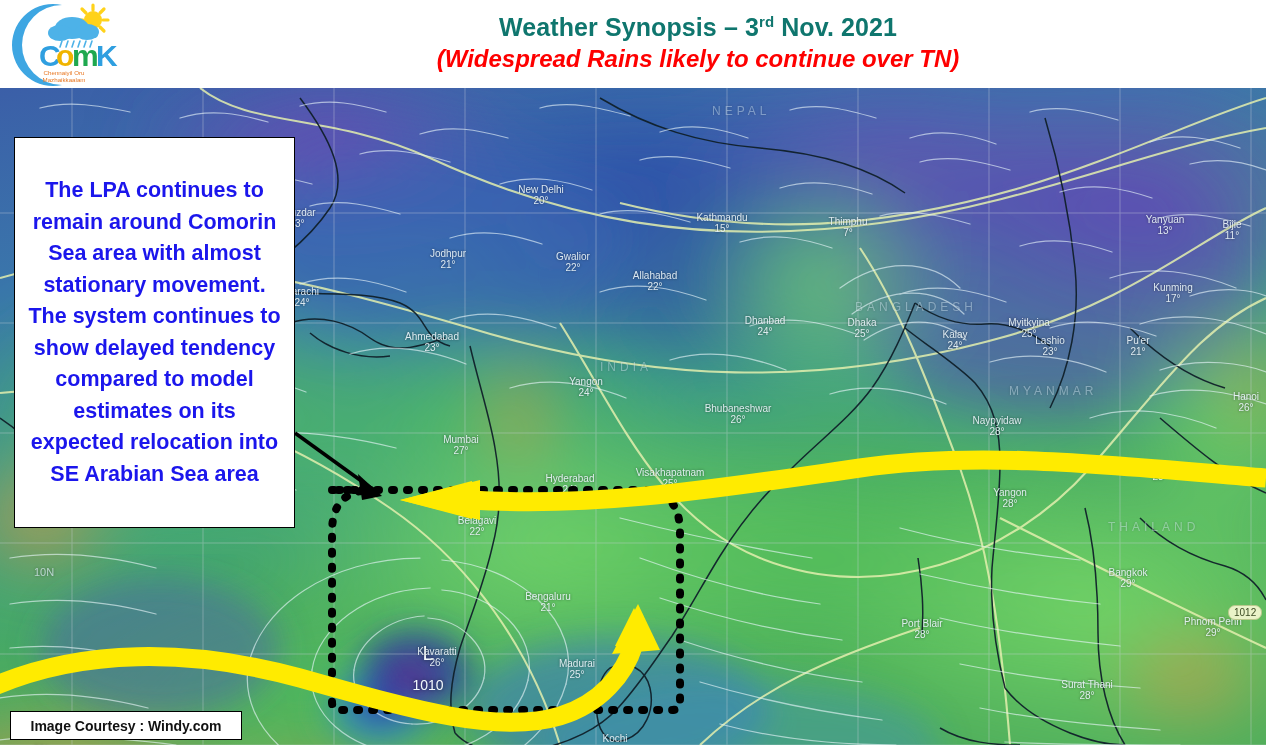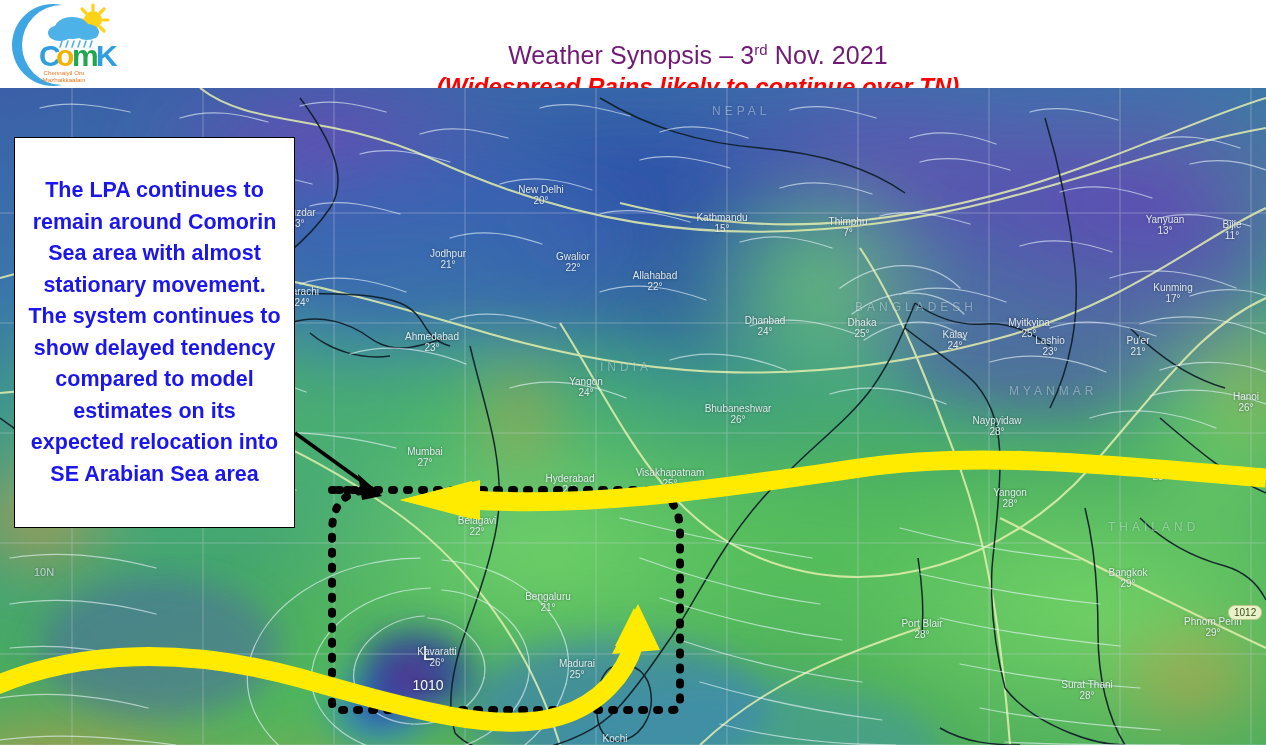--- a/index.html
+++ b/index.html
@@ -4,21 +4,21 @@
 <style>
   html,body{margin:0;padding:0;background:#fff;}
   body{width:1266px;height:745px;overflow:hidden;font-family:"Liberation Sans",sans-serif;}
 
   #page{position:relative;width:1266px;height:745px;overflow:hidden;background:#fff;}
 
   
   #header{position:absolute;left:0;top:0;width:1266px;height:88px;background:#ffffff;}
   #logo{position:absolute;left:6px;top:2px;width:118px;height:86px;}
   #title-wrap{position:absolute;left:130px;top:6px;width:1136px;text-align:center;}
-  #main-title{font-size:25px;font-weight:normal;color:#701a75;letter-spacing:.1px;line-height:31px;white-space:nowrap;margin-top:28px;}
+  #main-title{font-size:25px;font-weight:bold;color:#0f766e;letter-spacing:.1px;line-height:31px;white-space:nowrap;}
   #main-title .sup{font-size:15px;vertical-align:super;}
   #sub-title{font-size:24px;font-weight:bold;font-style:italic;color:#fe0000;line-height:30px;white-space:nowrap;margin-top:1px;}
 
   
   #map{position:absolute;left:0;top:88px;width:1266px;height:657px;overflow:hidden;
        background:#2a6f8e;}
   #map-canvas{position:absolute;left:0;top:0;width:1266px;height:657px;}
 
   .mlabel{position:absolute;color:#e8f2f7;font-family:"Liberation Sans",sans-serif;
           font-size:10px;line-height:11px;text-align:center;white-space:nowrap;
@@ -385,21 +385,21 @@
         <div class="mlabel" style="left: 1120px; top: 126px; width: 90px;"><span>Yanyuan</span><span class="t">13°</span></div>
         <div class="mlabel" style="left: 1187px; top: 131px; width: 90px;"><span>Bijie</span><span class="t">11°</span></div>
         <div class="mlabel" style="left: 984px; top: 187px; width: 90px; margin-top: 42px;"><span>Myitkyina</span><span class="t">25°</span></div>
         <div class="mlabel" style="left: 1128px; top: 194px; width: 90px;"><span>Kunming</span><span class="t">17°</span></div>
         <div class="mlabel" style="left: 910px; top: 241px; width: 90px;"><span>Kalay</span><span class="t">24°</span></div>
         <div class="mlabel" style="left: 1005px; top: 247px; width: 90px;"><span>Lashio</span><span class="t">23°</span></div>
         <div class="mlabel" style="left: 1093px; top: 247px; width: 90px;"><span>Pu'er</span><span class="t">21°</span></div>
         <div class="mlabel" style="left: 541px; top: 288px; width: 90px;"><span>Yangon</span><span class="t">24°</span></div>
         <div class="mlabel" style="left: 693px; top: 315px; width: 90px;"><span>Bhubaneshwar</span><span class="t">26°</span></div>
         <div class="mlabel" style="left: 952px; top: 327px; width: 90px;"><span>Naypyidaw</span><span class="t">28°</span></div>
-        <div class="mlabel" style="left: 380px; top: 346px; width: 90px; margin-top: 12px;"><span>Mumbai</span><span class="t">27°</span></div>
+        <div class="mlabel" style="left: 416px; top: 346px; width: 90px;"><span>Mumbai</span><span class="t">27°</span></div>
         <div class="mlabel" style="left: 525px; top: 385px; width: 90px;"><span>Hyderabad</span><span class="t">24°</span></div>
         <div class="mlabel" style="left: 625px; top: 379px; width: 90px;"><span>Visakhapatnam</span><span class="t">25°</span></div>
         <div class="mlabel" style="left: 965px; top: 399px; width: 90px;"><span>Yangon</span><span class="t">28°</span></div>
         <div class="mlabel" style="left: 1115px; top: 372px; width: 90px;"><span>Vientiane</span><span class="t">28°</span></div>
         <div class="mlabel" style="left: 1201px; top: 303px; width: 90px;"><span>Hanoi</span><span class="t">26°</span></div>
         <div class="mlabel" style="left: 432px; top: 427px; width: 90px;"><span>Belagavi</span><span class="t">22°</span></div>
         <div class="mlabel" style="left: 503px; top: 503px; width: 90px;"><span>Bengaluru</span><span class="t">21°</span></div>
         <div class="mlabel" style="left: 1083px; top: 479px; width: 90px;"><span>Bangkok</span><span class="t">29°</span></div>
         <div class="mlabel" style="left: 877px; top: 530px; width: 90px;"><span>Port Blair</span><span class="t">28°</span></div>
         <div class="mlabel" style="left: 392px; top: 558px; width: 90px;"><span>Kavaratti</span><span class="t">26°</span></div>
@@ -440,15 +440,18 @@
       <line x1="295" y1="345" x2="378" y2="405" stroke="#000" stroke-width="3.6"></line>
       <path d="M382,408 L358,386 L362,412 Z" fill="#000"></path>
     </g>
 
   </svg>
 
   <div id="callout">
     <div id="callout-text">The LPA continues to remain around Comorin Sea area with almost stationary movement. The system continues to show delayed tendency compared to model estimates on its expected relocation into SE Arabian Sea area</div>
   </div>
 
+  <div id="courtesy">
+    <span>Image Courtesy : Windy.com</span>
+  </div>
 
 
 </div>
 
 </body></html>

